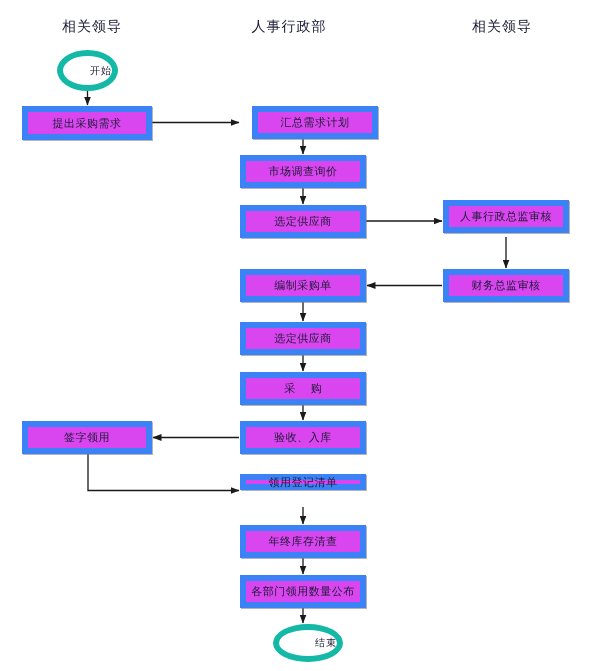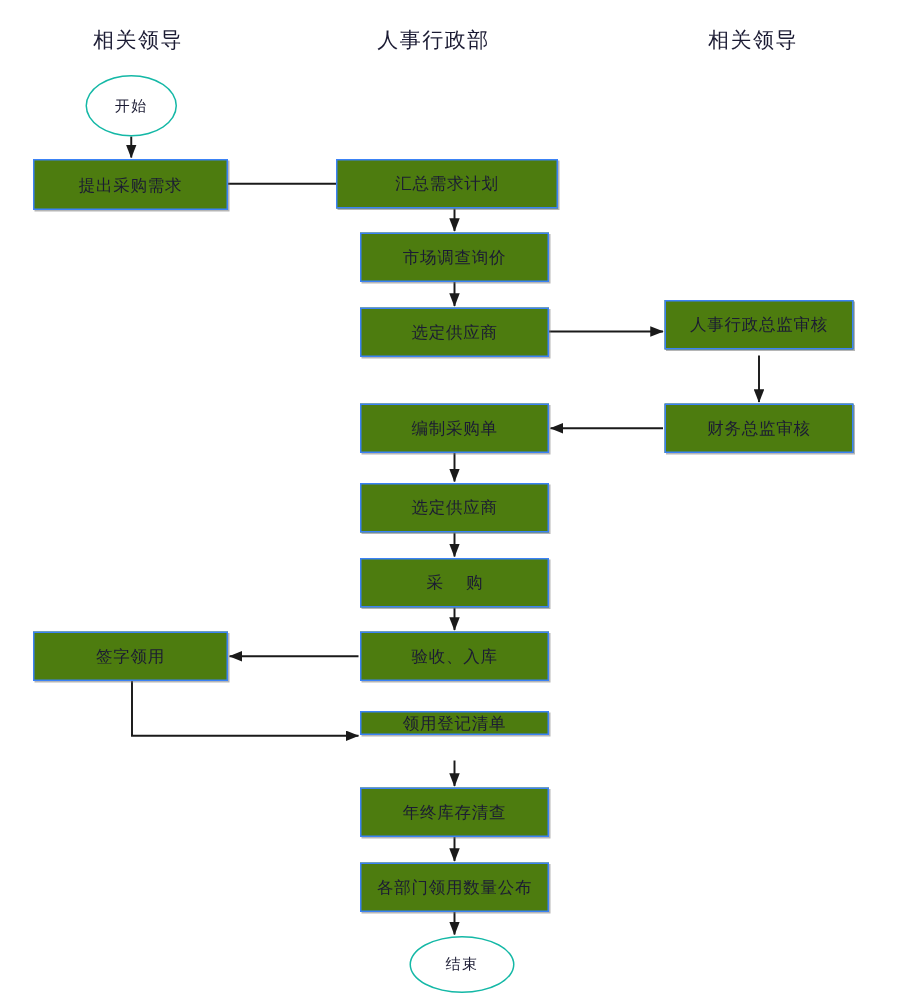--- a/index.html
+++ b/index.html
@@ -20,40 +20,40 @@
     font-size: 14px;
     color: #1b1b33;
     letter-spacing: 1px;
     white-space: nowrap;
     text-align: center;
     font-family: "DejaVu Serif", "Liberation Serif", serif;
   }
   .node {
     position: absolute;
     box-sizing: border-box;
-    border: 1px solid #3b82f6;
-    background: #4d7c0f;
+    border: 6px solid #3b82f6;
+    background: #d946ef;
     display: flex;
     align-items: center;
     justify-content: center;
     font-size: 11px;
     color: #1b1b33;
     letter-spacing: 0.5px;
     white-space: nowrap;
     box-shadow: 1px 1px 0 rgba(120,120,120,0.55);
   }
   .terminator {
     position: absolute;
     box-sizing: border-box;
-    border: 1px solid #14b8a6;
+    border: 6px solid #14b8a6;
     border-radius: 50%;
     background: #ffffff;
     display: flex;
     align-items: center;
-    justify-content: center;
+    justify-content: flex-end;
     font-size: 10px;
     color: #1b1b33;
     letter-spacing: 1px;
     white-space: nowrap;
   }
   .wide-space { letter-spacing: 6px; text-indent: 6px; }
   svg.edges {
     position: absolute;
     left: 0;
     top: 0;
@@ -114,21 +114,21 @@
   <div class="terminator" id="term0" style="left: 57px; top: 50px; width: 61px; height: 41px;">
     <span>开始</span>
   </div>
   <div class="terminator" id="term1" style="left: 273px; top: 624px; width: 70px; height: 38px;">
     <span>结束</span>
   </div>
 
   <div class="node" id="node0" style="left: 22px; top: 106px; width: 130px; height: 34px;">
     <span>提出采购需求</span>
     </div>
-  <div class="node" id="node1" style="left: 224px; top: 106px; width: 148px; height: 33px;">
+  <div class="node" id="node1" style="left: 252px; top: 106px; width: 126px; height: 33px;">
     <span>汇总需求计划</span>
     </div>
   <div class="node" id="node2" style="left: 240px; top: 155px; width: 126px; height: 33px;">
     <span>市场调查询价</span>
     </div>
   <div class="node" id="node3" style="left: 240px; top: 205px; width: 126px; height: 33px;">
     <span>选定供应商</span>
     </div>
   <div class="node" id="node4" style="left: 443px; top: 200px; width: 126px; height: 33px;">
     <span>人事行政总监审核</span>

